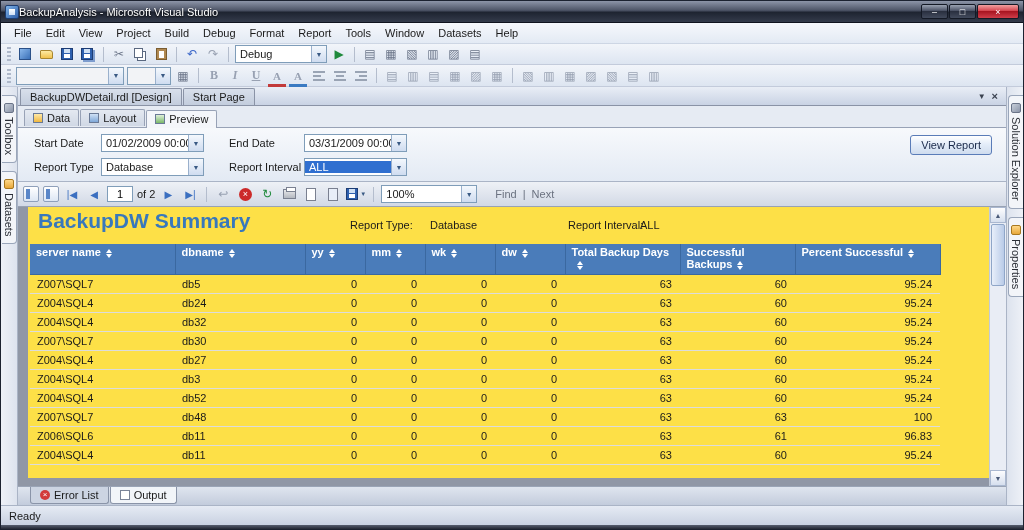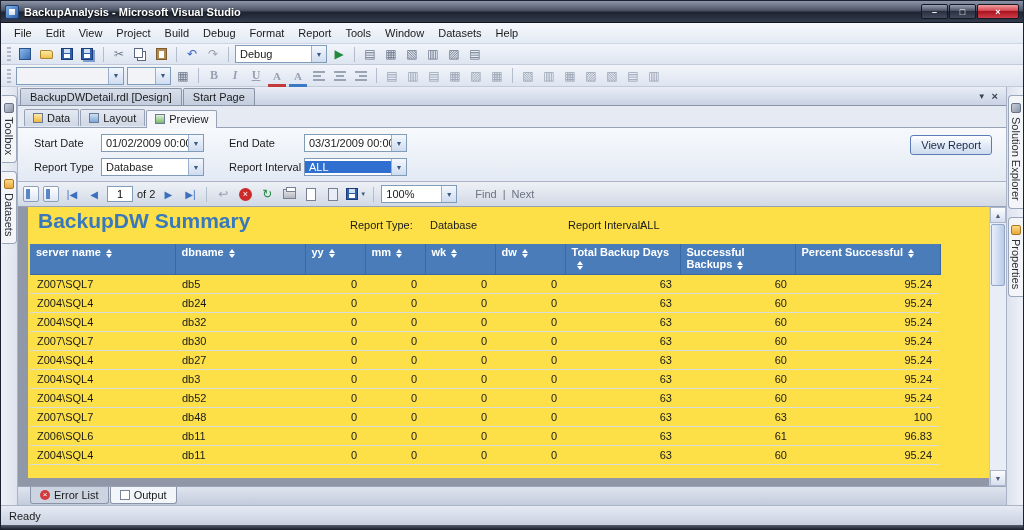--- a/index.html
+++ b/index.html
@@ -1,23 +1,23 @@
 <!DOCTYPE html>
 <html style="--header_bg: #4a7cba; --report_title: #3878bc; --selection: #2f6fd0; --titlebar_close: #c2313d;"><head>
 <meta charset="utf-8">
 <style>
   * { box-sizing: border-box; }
   html,body { margin:0; padding:0; background:#444; }
   body { width:1024px; height:530px; font-family:"Liberation Sans", sans-serif; font-size:11px; color:#1a1a1a; }
   .window { width:1024px; height:530px; display:flex; flex-direction:column; border:1px solid #1c2230; background:#e8edf5; overflow:hidden; }
 
   
-  .titlebar { height:22px; flex:0 0 22px; display:flex; align-items:center; padding:0 4px; gap:5px;
+  .titlebar { height:22px; flex:0 0 22px; display:flex; align-items:center; padding:0 4px; 
     background:linear-gradient(#8d95a8 0%, #4d5466 45%, #20263400 0), linear-gradient(#838c9f 0%, #454c5e 48%, #1d2330 52%, #343b4b 100%);
-    border-bottom:1px solid #10141f; color:#fff;font-weight:bold; }
+    border-bottom:1px solid #10141f; color:#fff; }
   .app-icon { width:14px; height:14px; background:linear-gradient(135deg,#7fb3e8,#2e5fa8); border:1px solid #1c3c70; border-radius:2px; position:relative; }
   .app-icon::after { content:""; position:absolute; left:3px; top:3px; right:3px; bottom:3px; background:linear-gradient(#fff,#cfe0f6); }
   .title-text { flex:1; font-size:11px; text-shadow:0 1px 2px #000; white-space:nowrap; overflow:hidden; }
   .win-buttons { display:flex; gap:1px; }
   .winbtn { width:27px; height:15px; display:flex; align-items:center; justify-content:center; font-size:9px; color:#fff;
     border:1px solid #141925; border-radius:2px; background:linear-gradient(#9aa2b2,#4a5164 45%,#2a3040 50%,#424a5c); }
   .winbtn.close { width:42px; background:linear-gradient(#f0a0a0,#d4454f 45%,#a81521 50%,#cf3d49); }
 
   
   .menubar { height:21px; flex:0 0 21px; display:flex; align-items:center; padding-left:6px;
@@ -359,21 +359,21 @@
             <span class="ic-page"></span>
           </span>
         <span class="tbi">
             <span class="ic-page" style="background:#e8eef8"></span>
           </span>
         <span class="tbi">
             <span class="ic-export"></span>
             <span style="font-size:6px;color:#3a5a84;margin-left:2px;">▼</span>
           </span>
         <span class="tsep"></span>
-        <div class="combo" style="width:76px">
+        <div class="combo" style="width:96px">
           <span class="val">100%</span>
           <span class="dd">▼</span>
         </div>
         <span class="findnext">
           <span>Find</span>
           <span>|</span>
           <span>Next</span>
         </span>
       </div>
 

